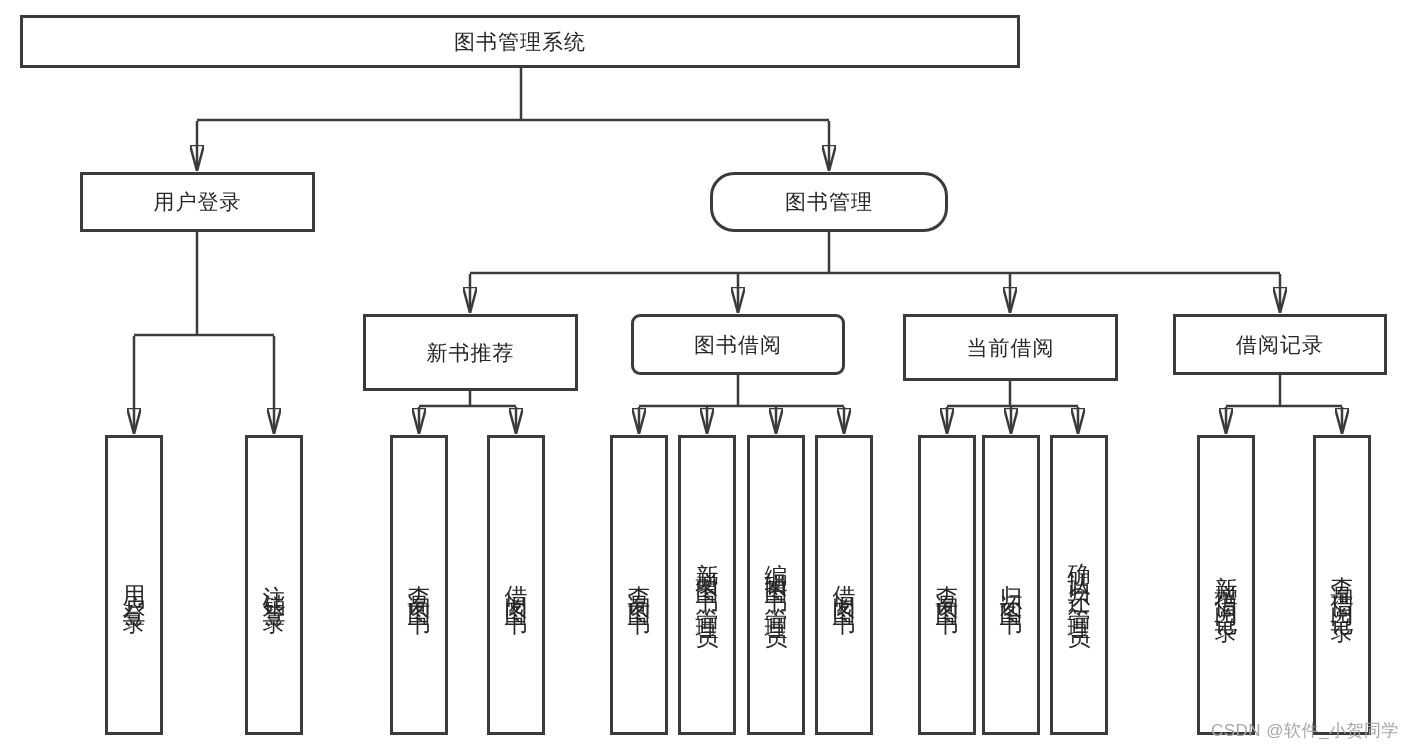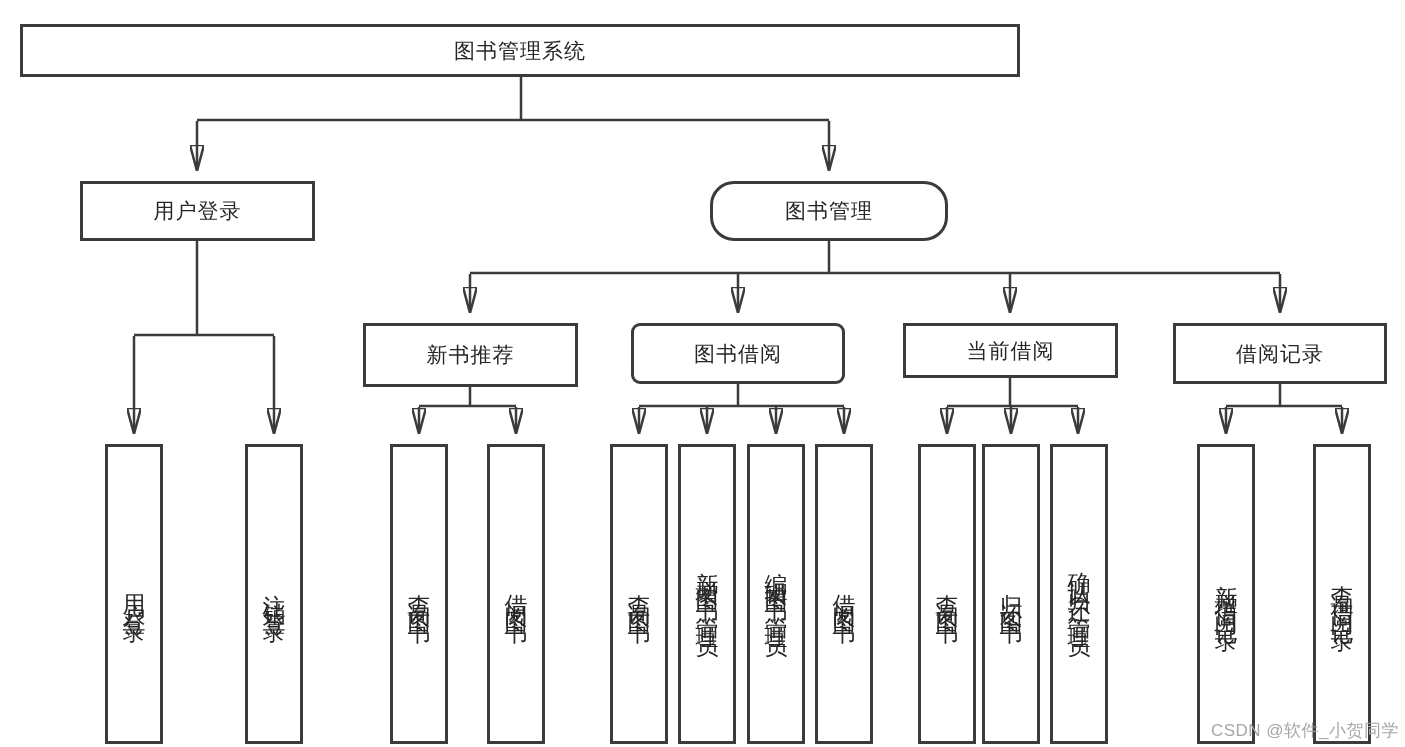--- a/index.html
+++ b/index.html
@@ -25,43 +25,42 @@
     width: 1405px; height: 747px;
     pointer-events: none;
   }
   .box {
     position: absolute;
     border: 3px solid var(--line);
     background: var(--background);
     display: flex;
     align-items: center;
     justify-content: center;
-    margin-top: 9px;
   }
   .hbox {
     font-size: 21px;
     letter-spacing: 1px;
   }
   .vbox {
     writing-mode: vertical-rl;
     text-orientation: mixed;
     font-size: 23px;
     letter-spacing: 9px;
     width: 58px;
     top: 435px;
     height: 300px;
     line-height: 1;
   }
   
   .n-root { left: 20px;  top: 15px;  width: 1000px; height: 53px; }
   .n-l2a  { left: 80px;  top: 172px; width: 235px;  height: 60px; }
   .n-l2b  { left: 710px; top: 172px; width: 238px;  height: 60px; border-radius: 24px; }
-  .n-l3a  { left: 363px; top: 314px; width: 215px;  height: 64px; text-align: center; }
+  .n-l3a  { left: 363px; top: 314px; width: 215px;  height: 77px; text-align: center; }
   .n-l3b  { left: 631px; top: 314px; width: 214px;  height: 61px; border-radius: 9px; }
-  .n-l3c  { left: 903px; top: 314px; width: 215px;  height: 55px; }
+  .n-l3c  { left: 903px; top: 314px; width: 215px;  height: 67px; }
   .n-l3d  { left: 1173px;top: 314px; width: 214px;  height: 61px; }
   .g1a { left: 105px; }  .g1b { left: 245px; }
   .g2a { left: 390px; }  .g2b { left: 487px; }
   .g3a { left: 610px; }  .g3b { left: 678px; }  .g3c { left: 747px; }  .g3d { left: 815px; }
   .g4a { left: 918px; }  .g4b { left: 982px; }  .g4c { left: 1050px; }
   .g5a { left: 1197px; } .g5b { left: 1313px; }
   .watermark {
     position: absolute;
     right: 6px;
     bottom: 5px;

